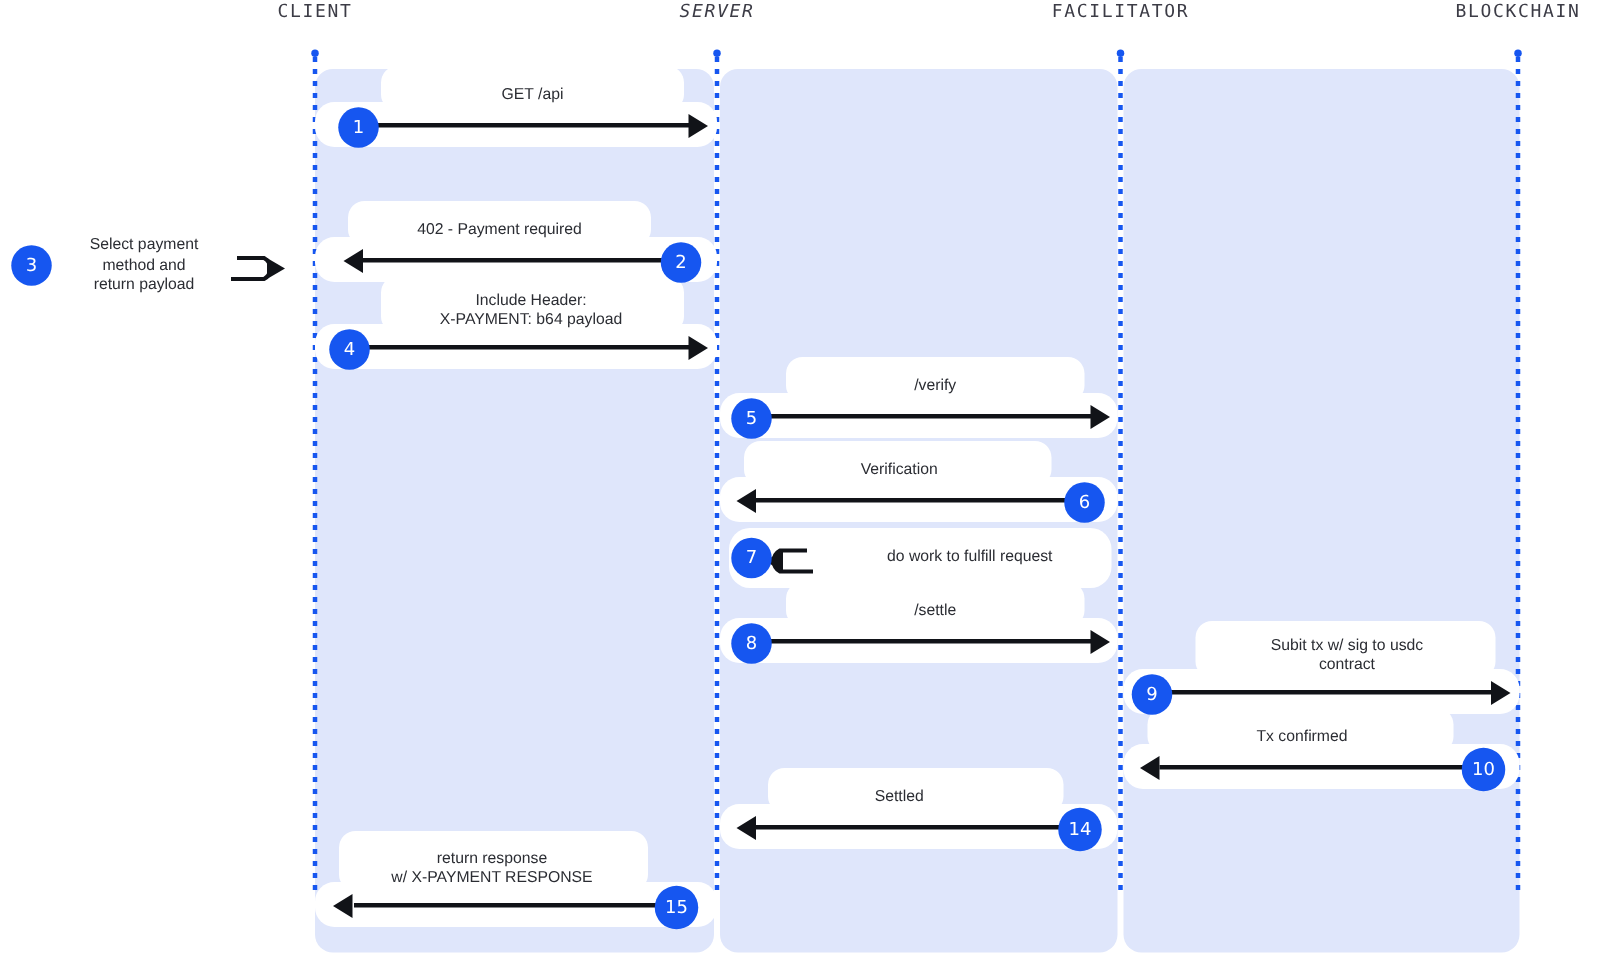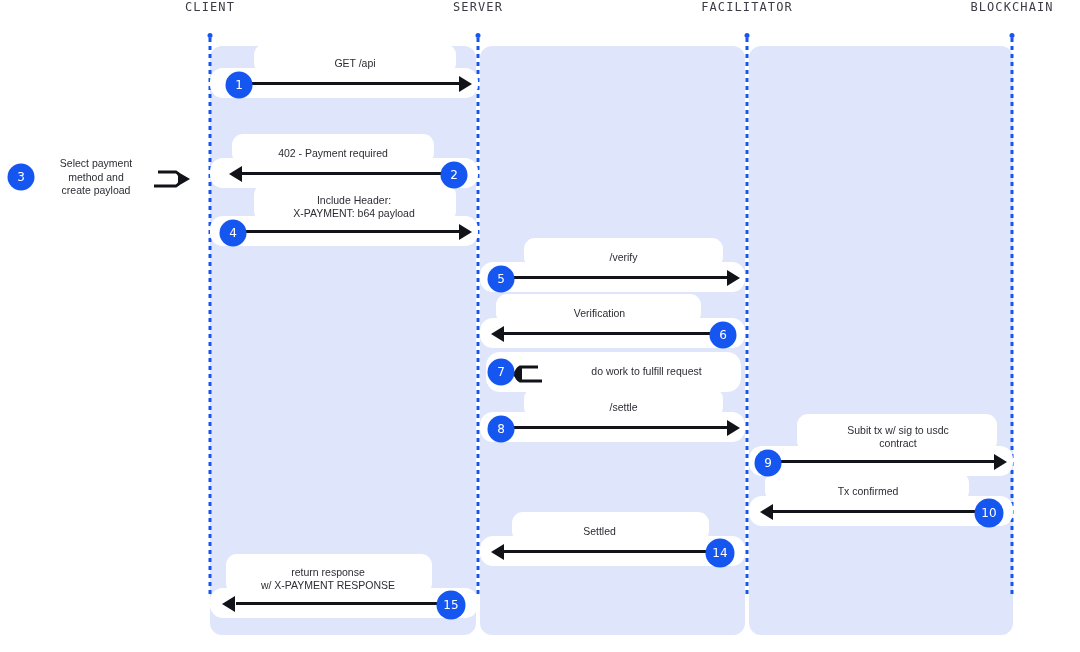--- a/index.html
+++ b/index.html
@@ -136,21 +136,21 @@
   <div class="lifeline-dot" style="left:210px;  top:33px;"></div>
   <div class="lifeline" style="left:210px;  top:38px; height:556px;"></div>
   <div class="lifeline-dot" style="left:478px;  top:33px;"></div>
   <div class="lifeline" style="left:478px;  top:38px; height:556px;"></div>
   <div class="lifeline-dot" style="left:747px;  top:33px;"></div>
   <div class="lifeline" style="left:747px;  top:38px; height:556px;"></div>
   <div class="lifeline-dot" style="left:1012px; top:33px;"></div>
   <div class="lifeline" style="left:1012px; top:38px; height:556px;"></div>
 
   <div class="lane-header" style="left:210px;">CLIENT</div>
-  <div class="lane-header" style="left:478px;">SERVER</div>
+  <div class="lane-header" style="left:478px;font-style:italic;">SERVER</div>
   <div class="lane-header" style="left:747px;">FACILITATOR</div>
   <div class="lane-header" style="left:1012px;">BLOCKCHAIN</div>
 
   <div class="msg" style="left:210px; top:52px; width:268px; height:46px;">
     <div class="plate plate-bar"></div>
     <div class="plate plate-label" style="left:44px; right:22px;"></div>
     <div class="arrow-line" style="left:16px; width:238px;"></div>
     <div class="arrow-head right" style="left:249px;"></div>
     <div class="msg-label" style="left:40px; right:18px;">GET /api</div>
     <div class="step" style="left:29px;">1</div>
@@ -166,21 +166,21 @@
   </div>
 
   <div class="note" style="left:0px; top:152px; width:196px; height:50px;">
     <div class="plate-note"></div>
     <svg class="loop-svg" style="left:148px; top:12px;" width="46" height="28" viewBox="0 0 46 28">
       <path d="M10 8 H28 A8 8 0 0 1 28 22 H6" fill="none" stroke="#111318" stroke-width="2.8" stroke-linecap="butt"></path>
       <polygon points="4,15 4,29 16,22" fill="#111318" transform="translate(26,-7)"></polygon>
     </svg>
     <div class="note-text" style="left:42px; width:108px; top:50%; transform:translateY(-50%);">Select payment
 method and
-create payload</div>
+return payload</div>
     <div class="step" style="left:21px;">3</div>
   </div>
 
   <div class="msg" style="left:210px; top:196px; width:268px; height:50px;">
     <div class="plate plate-bar"></div>
     <div class="plate plate-label" style="left:44px; right:22px; height:38px; bottom:24px;"></div>
     <div class="arrow-line" style="left:16px; width:238px;"></div>
     <div class="arrow-head right" style="left:249px;"></div>
     <div class="msg-label" style="left:34px; right:14px; bottom:26px;text-align:center;">Include Header:
 X-PAYMENT: b64 payload</div>

